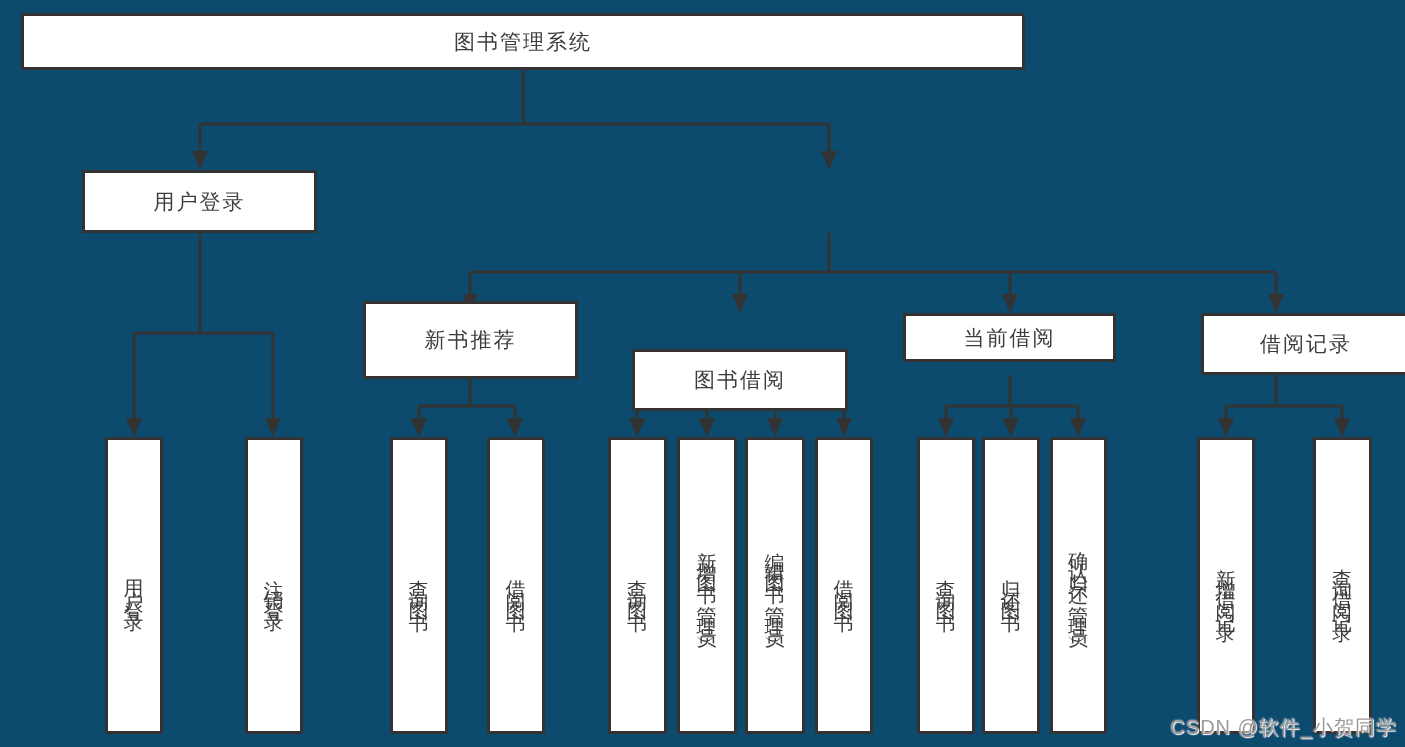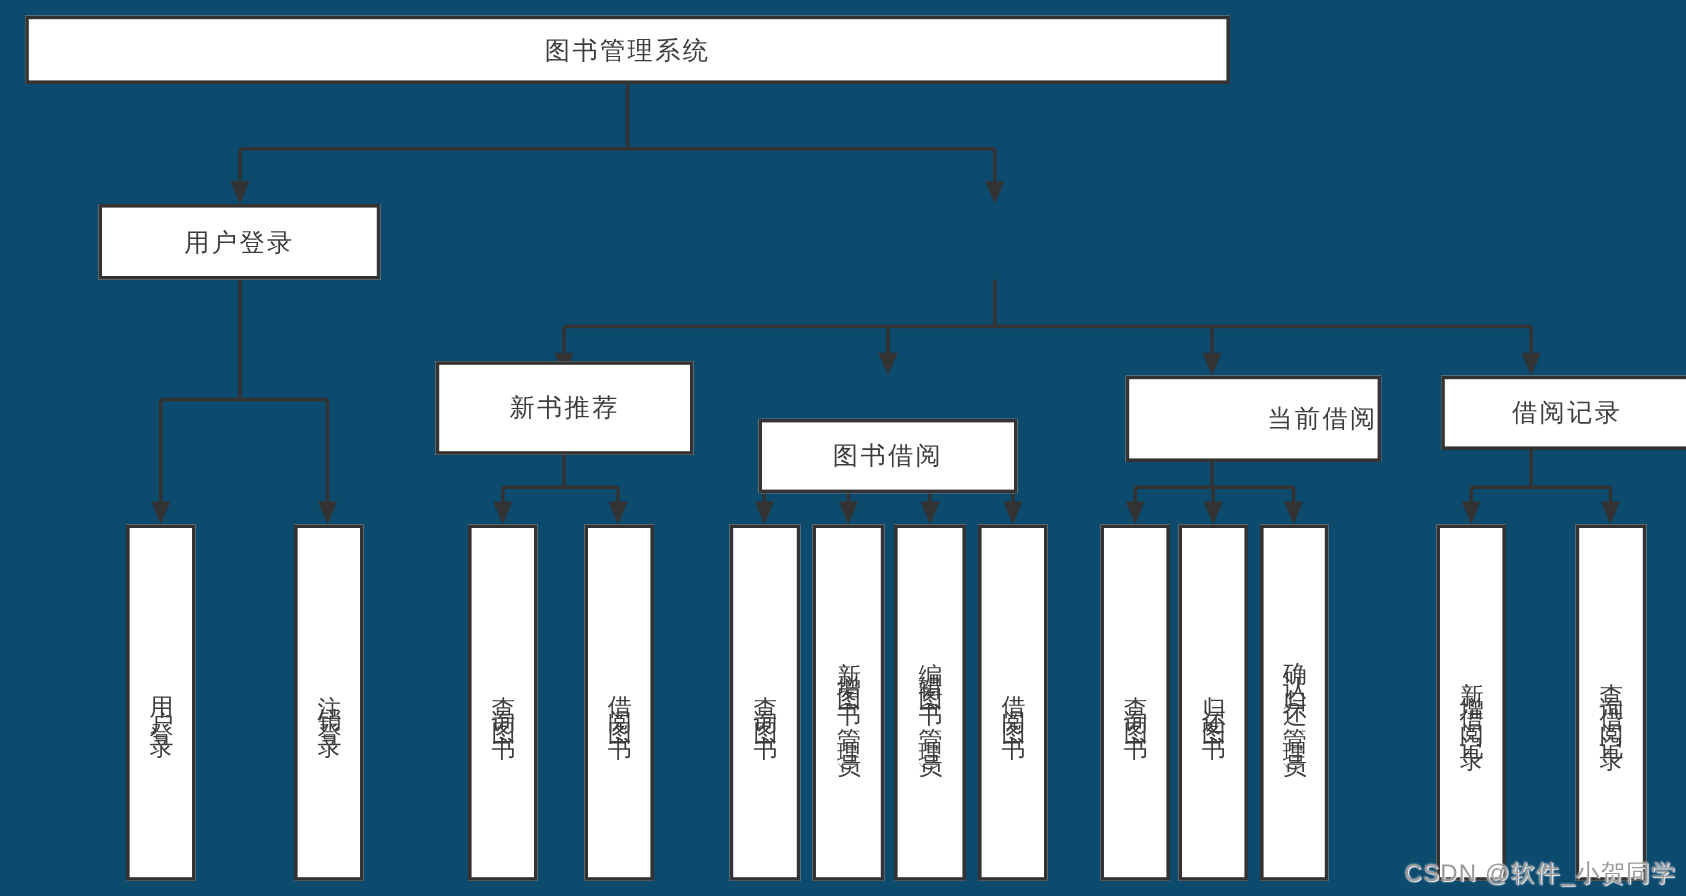--- a/index.html
+++ b/index.html
@@ -79,21 +79,21 @@
   <div class="box" style="left:82px;top:170px;width:235px;height:63px;">
     <span class="hlabel">用户登录</span>
   </div>
 
   <div class="box" style="left:363px;top:301px;width:215px;height:78px;text-align:center;">
     <span class="hlabel">新书推荐</span>
   </div>
   <div class="box" style="left:632px;top:313px;width:216px;height:62px;margin-top:36px;">
     <span class="hlabel">图书借阅</span>
   </div>
-  <div class="box" style="left:938px;top:313px;width:213px;height:72px;justify-content:flex-end;">
+  <div class="box" style="left:903px;top:313px;width:213px;height:49px;">
     <span class="hlabel">当前借阅</span>
   </div>
   <div class="box" style="left:1171px;top:313px;width:210px;height:62px;margin-left:30px;">
     <span class="hlabel">借阅记录</span>
   </div>
 
   <div class="box leaf" style="left:105px;top:437px;width:58px;height:297px;">
     <span class="vlabel">用户登录</span>
   </div>
   <div class="box leaf" style="left:245px;top:437px;width:58px;height:297px;">

